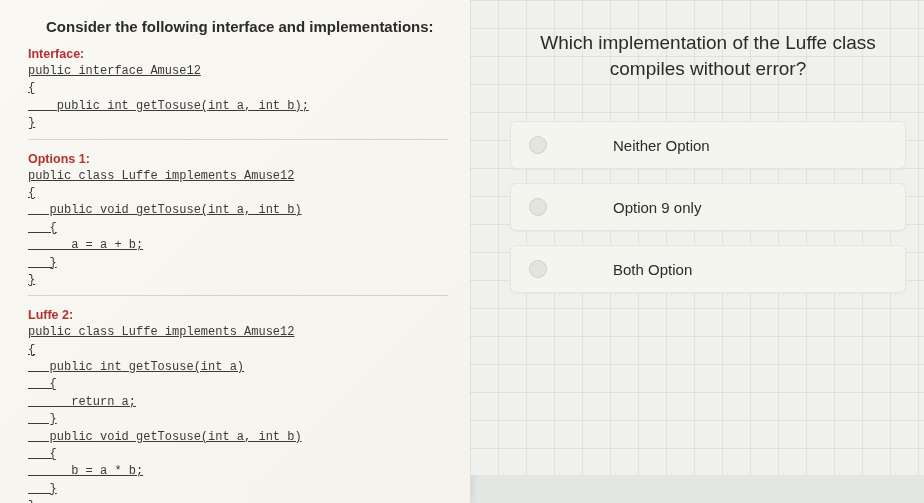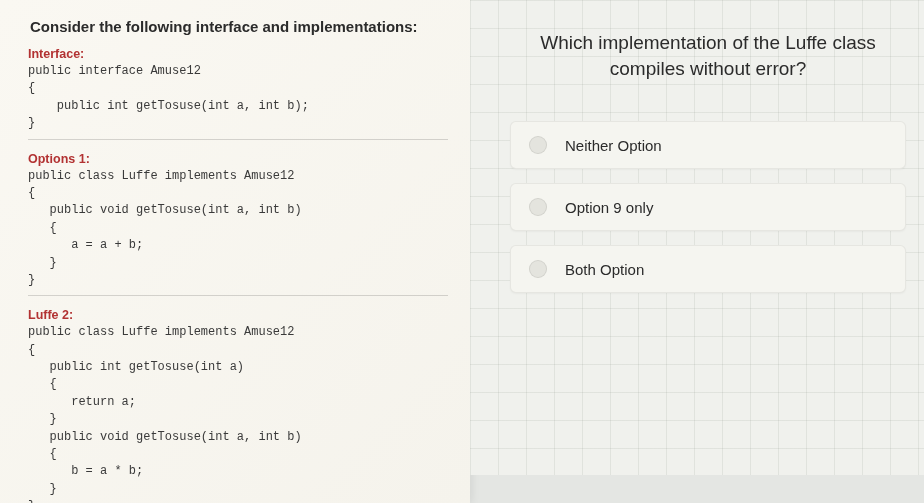--- a/index.html
+++ b/index.html
@@ -28,35 +28,36 @@
         linear-gradient(90deg, rgba(150,160,150,0.18) 1px, transparent 1px);
       background-size: 28px 28px;
       padding: 30px 18px 0 40px;
       position: relative;
     }
     .prompt-title {
       font-size: 15px;
       font-weight: 600;
       color: #2b2b2b;
       margin-bottom: 12px;
-      margin-left: 2px;
+      margin-left: 18px;
     }
     .section-label {
       font-size: 12.5px;
       font-weight: 700;
       color: #b23232;
       margin-top: 12px;
       margin-bottom: 2px;
     }
     .code {
       font-family: "Consolas", "Courier New", monospace;
       font-size: 12px;
       color: #3a3a3a;
       white-space: pre;
       line-height: 1.45;
+      text-decoration: underline;
     }
     hr.sep {
       border: none;
       border-top: 1px solid rgba(0,0,0,0.15);
       margin: 6px 0 4px 0;
     }
     .question-title {
       font-size: 19px;
       color: #2b2b2b;
       text-align: center;
@@ -67,20 +68,21 @@
     .answer-row {
       background: #f5f5f0;
       border: 1px solid rgba(0,0,0,0.06);
       border-radius: 6px;
       padding: 14px 18px;
       margin-bottom: 14px;
       display: flex;
       align-items: center;
       box-shadow: 0 1px 2px rgba(0,0,0,0.04);
       cursor: pointer;
+      gap: 48px;
     }
     .radio-dot {
       width: 18px;
       height: 18px;
       border-radius: 50%;
       background: #e4e4de;
       border: 1px solid rgba(0,0,0,0.08);
       margin-right: 18px;
       flex-shrink: 0;
     }

